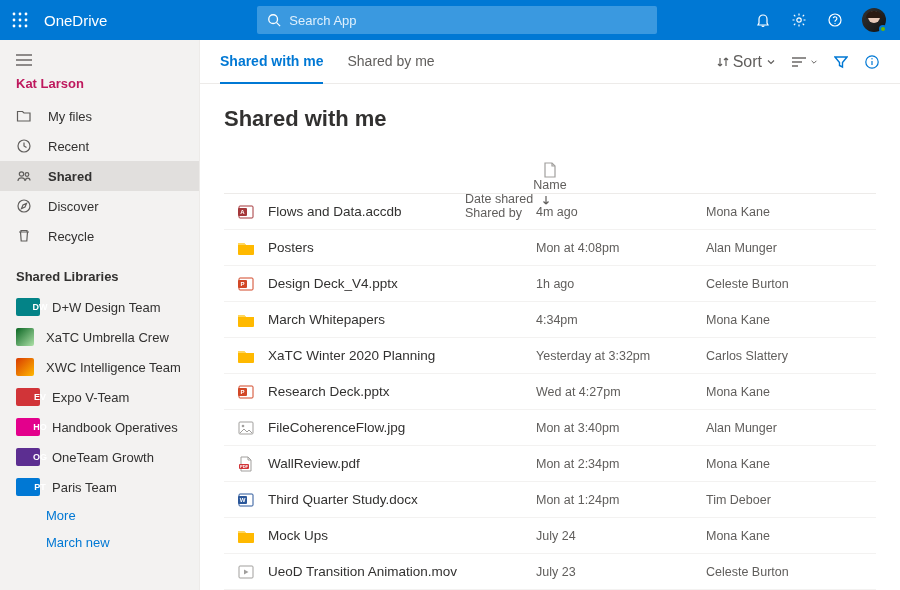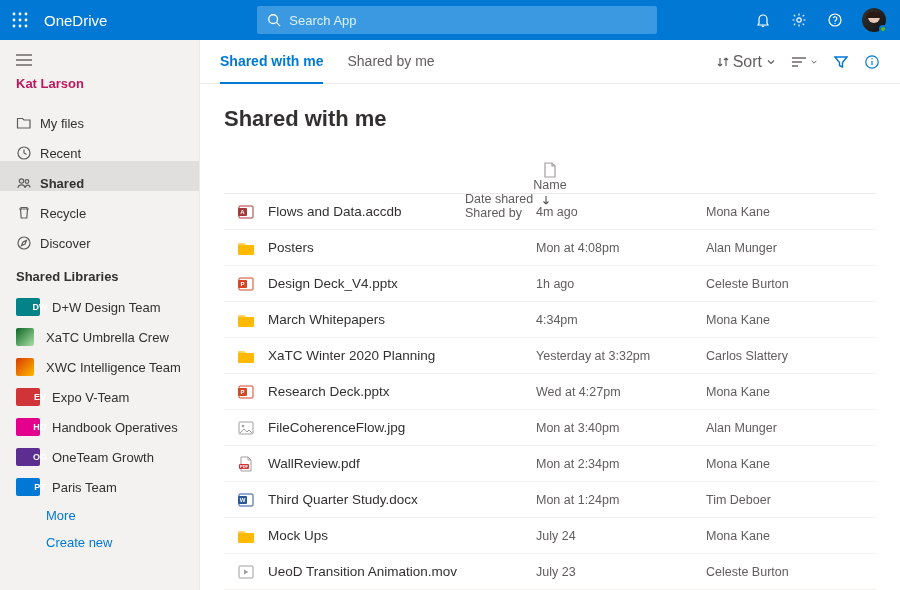--- a/index.html
+++ b/index.html
@@ -16,21 +16,21 @@
   .top-icon { width: 18px; height: 18px; display: flex; align-items: center; justify-content: center; cursor: pointer; }
   .avatar { width: 24px; height: 24px; border-radius: 50%; background: linear-gradient(135deg,#333,#111); position: relative; overflow: hidden; cursor: pointer; }
   .avatar::before { content:""; position:absolute; top:3px; left:6px; width:12px; height:12px; border-radius:50%; background:#e8c9b8; }
   .avatar::after { content:""; position:absolute; top:3px; left:4px; width:16px; height:7px; border-radius:8px 8px 0 0; background:#2b1a12; }
   .presence { position: absolute; right: -1px; bottom: -1px; width: 8px; height: 8px; border-radius: 50%; background: #6bb700; border: 2px solid #0078d4; }
   
   .body { display: flex; height: calc(590px - 40px); }
   .sidebar { width: 200px; background: #f3f2f1; border-right: 1px solid #edebe9; overflow-y: auto; position: relative; }
   .hamburger { padding: 14px 16px 10px; cursor: pointer; }
   .user-name { font-size: 13px; font-weight: 700; padding: 0 16px 10px; color: #be185d; }
-  .nav-item { display: flex; align-items: flex-end; gap: 8px; height: 30px; padding: 0 16px; font-size: 13px; color: #323130; cursor: pointer; }
+  .nav-item { display: flex; align-items: center; gap: 16px; height: 30px; padding: 0 16px; font-size: 13px; color: #323130; cursor: pointer; }
   .nav-item.active { background: #e1dfdd; font-weight: 600; }
   .nav-item .nicon { width: 16px; height: 16px; display:flex; align-items:center; justify-content:center; color:#605e5c; }
   .section-title { font-size: 13px; font-weight: 600; padding: 18px 16px 8px; color: #323130; }
   .lib { display: flex; align-items: center; gap: 12px; height: 30px; padding: 0 16px; font-size: 13px; color: #323130; cursor: pointer; }
   .lib .badge { width: 18px; height: 18px; border-radius: 2px; display:flex; align-items:center; justify-content:center; font-size:9px; color:#fff; font-weight:600; flex-shrink:0;padding-left:24px; }
   .lib .logo { width:18px; height:18px; border-radius:2px; flex-shrink:0; }
   .lib-label { white-space: nowrap; overflow: hidden; text-overflow: ellipsis; flex:1; min-width:0; }
   .link-item { padding: 6px 16px 6px 46px; font-size: 13px; color: #0078d4; cursor: pointer; }
   
   .main { flex: 1; display: flex; flex-direction: column; overflow: hidden; }
@@ -143,33 +143,33 @@
               <circle cx="5.5" cy="6" r="2.2"></circle>
               <circle cx="11" cy="6.5" r="1.8"></circle>
               <path d="M2 13c0-2 1.8-3.2 3.5-3.2S9 11 9 13M9.5 12.5c0-1.6 1.2-2.4 2.3-2.4s2.2.8 2.2 2.4"></path>
             </svg>
           </span>
           <span>Shared</span>
         </div>
         <div class="nav-item">
           <span class="nicon">
             <svg width="16" height="16" viewBox="0 0 16 16" stroke="#605e5c" stroke-width="1.2" fill="none">
-              <path d="M3 4h10M5 4V2.5h6V4M4.5 4l.7 9h5.6l.7-9"></path>
+              <circle cx="8" cy="8" r="6"></circle>
+              <path d="M10.5 5.5L9 9 5.5 10.5 7 7z"></path>
             </svg>
           </span>
-          <span>Recycle</span>
+          <span>Discover</span>
         </div>
         <div class="nav-item">
           <span class="nicon">
             <svg width="16" height="16" viewBox="0 0 16 16" stroke="#605e5c" stroke-width="1.2" fill="none">
-              <circle cx="8" cy="8" r="6"></circle>
-              <path d="M10.5 5.5L9 9 5.5 10.5 7 7z"></path>
+              <path d="M3 4h10M5 4V2.5h6V4M4.5 4l.7 9h5.6l.7-9"></path>
             </svg>
           </span>
-          <span>Discover</span>
+          <span>Recycle</span>
         </div>
       </div>
     <div class="section-title">Shared Libraries</div>
     <div id="lib-list">
         <div class="lib">
           <span class="badge" style="background:#038387">DW</span>
           <span class="lib-label">D+W Design Team</span>
         </div>
         <div class="lib">
           <span class="logo" style="background:linear-gradient(135deg,#0b6623,#aee1a8)"></span>
@@ -190,21 +190,21 @@
         <div class="lib">
           <span class="badge" style="background:#5c2e91">OG</span>
           <span class="lib-label">OneTeam Growth</span>
         </div>
         <div class="lib">
           <span class="badge" style="background:#0078d4">PT</span>
           <span class="lib-label">Paris Team</span>
         </div>
       </div>
     <div class="link-item">More</div>
-    <div class="link-item">Create new</div>
+    <div class="link-item">March new</div>
   </div>
 
   <div class="main">
     <div class="cmdbar">
       <div class="tabs" id="tabs">
           <div class="tab active">Shared with me</div>
           <div class="tab">Shared by me</div>
         </div>
       <div class="cmd-right">
         <div class="cmd-btn">

